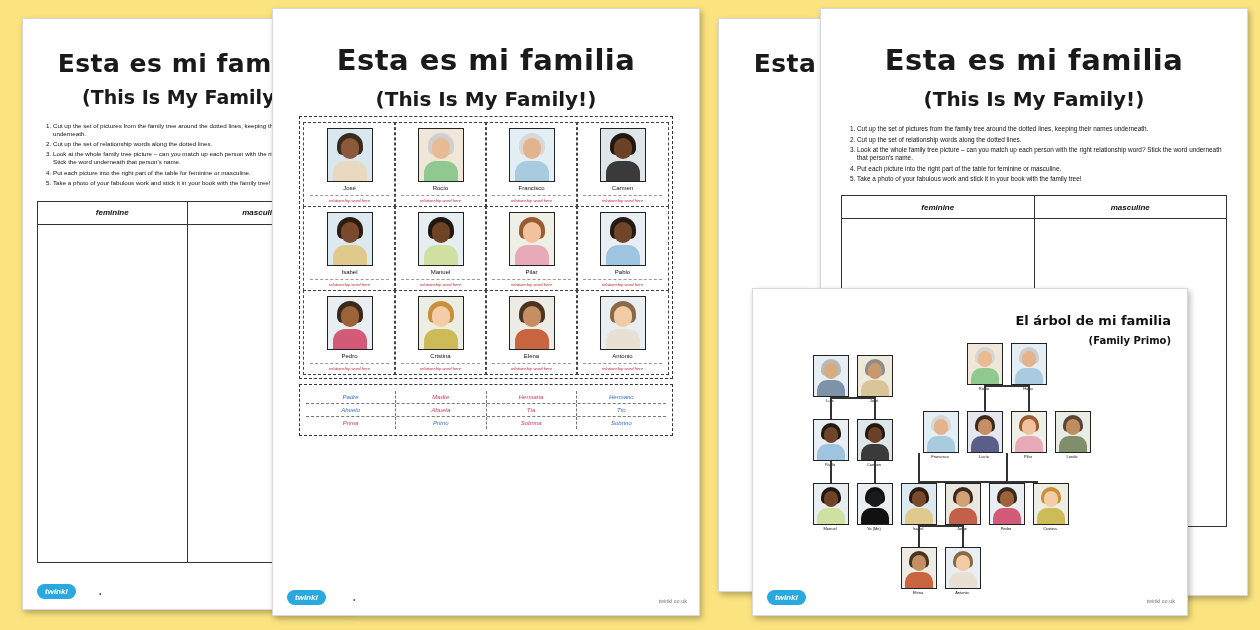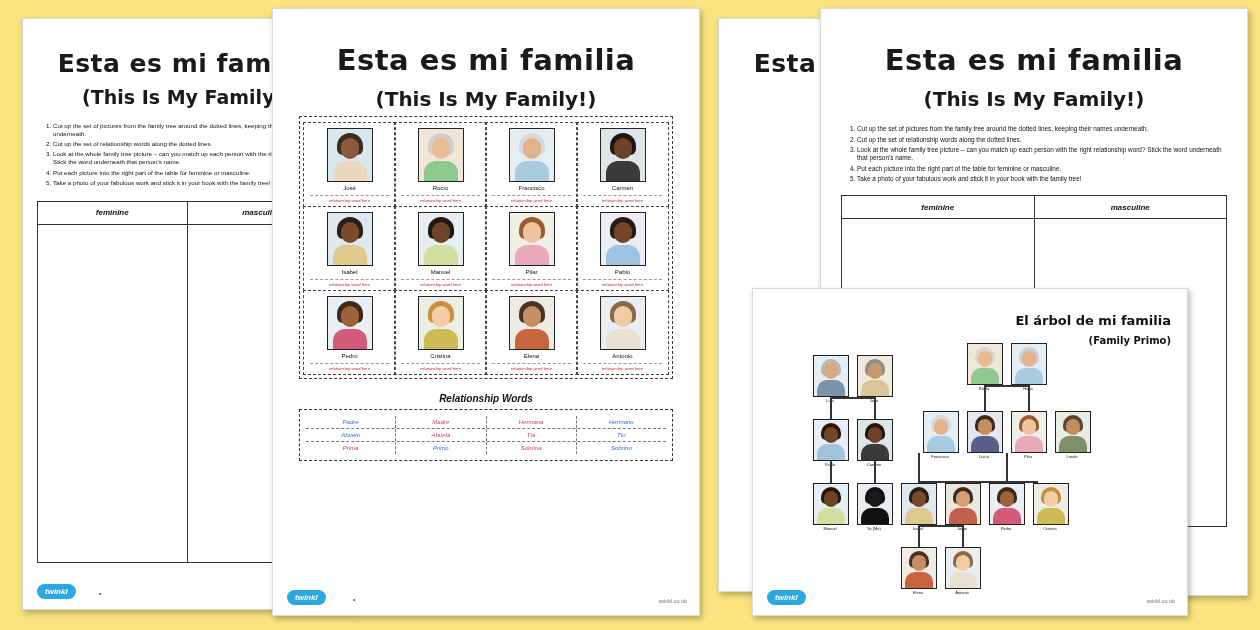--- a/index.html
+++ b/index.html
@@ -300,21 +300,20 @@
             <div class="p-bg" style="background:#e9eef3"></div>
             <div class="p-hair" style="background:#8a6a45"></div>
             <div class="p-face" style="background:#f0cba4"></div>
             <div class="p-body" style="background:#e8e0d2"></div>
           </div>
           <div class="nm">Antonio</div>
           <div class="rel">relationship word here</div>
         </div>
       </div>
   </div>
-  <div class="words-title">Relationship Words</div>
   <div class="words-box">
     <div id="words-rows">
         <div class="wrow wsep">
           <div class="wcell masc">Padre</div>
           <div class="wcell fem">Madre</div>
           <div class="wcell fem">Hermana</div>
           <div class="wcell masc">Hermano</div>
         </div>
         <div class="wrow wsep">
           <div class="wcell masc">Abuelo</div>

